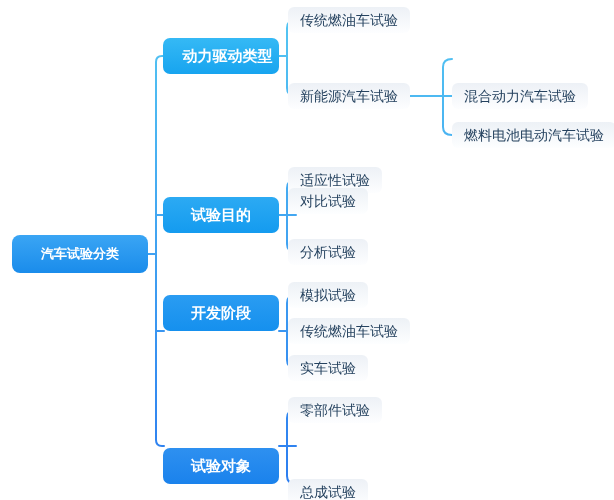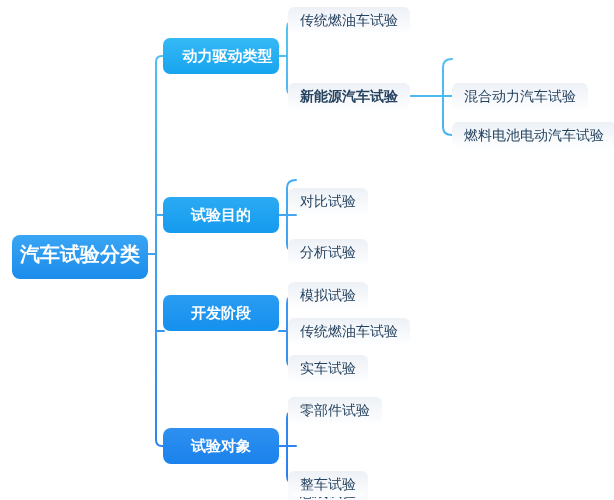--- a/index.html
+++ b/index.html
@@ -3,32 +3,32 @@
 <meta charset="utf-8">
 <style>
   html,body{margin:0;padding:0;background:#ffffff;}
   .canvas{
     position:relative;width:614px;height:500px;background:#ffffff;overflow:hidden;
     font-family:"Liberation Sans",sans-serif;
   }
   .canvas svg{position:absolute;left:0;top:0;z-index:1;}
   .node{position:absolute;z-index:2;box-sizing:border-box;text-align:center;white-space:nowrap;}
   .root{
-    left:12px;top:235px;width:136px;height:44px;line-height:38px;
+    left:12px;top:235px;width:136px;height:38px;line-height:38px;
     background:linear-gradient(180deg,#3aa5f4,#1a8ceb);
-    border-radius:8px;color:#ffffff;font-size:20px;font-weight:bold;
+    border-radius:8px;color:#ffffff;font-size:13px;font-weight:bold;
   }
   .branch{
     left:163px;width:116px;height:36px;line-height:36px;
     border-radius:7px;color:#ffffff;font-size:15px;font-weight:bold;
   }
   .b1{top:38px;background:linear-gradient(180deg,#35b9f5,#17a4ef);padding-left:13px;}
   .b2{top:197px;background:linear-gradient(180deg,#2caaf3,#149bef);}
   .b3{top:295px;background:linear-gradient(180deg,#2a9cf2,#1590ee);}
-  .b4{top:428px;background:linear-gradient(180deg,#2e90f0,#1a82ec);border-radius:8px;}
+  .b4{top:448px;background:linear-gradient(180deg,#2e90f0,#1a82ec);}
   .leaf{
     height:26px;line-height:26px;padding:0 12px;border-radius:6px;
     background:linear-gradient(180deg,#edf1f6,#fdfeff);
     color:#25425f;font-size:14px;font-weight:normal;text-align:left;
   }
   .l2{left:288px;}
   .l3{left:452px;}
 </style>
 </head>
 <body>
@@ -68,29 +68,29 @@
   </svg>
 
   <div class="node root">汽车试验分类</div>
 
   <div class="node branch b1">动力驱动类型</div>
   <div class="node branch b2">试验目的</div>
   <div class="node branch b3">开发阶段</div>
   <div class="node branch b4">试验对象</div>
 
   <div class="node leaf l2" style="top:7px;">传统燃油车试验</div>
-  <div class="node leaf l2" style="top:83px;font-weight:bold;">新能源汽车试验</div>
+  <div class="node leaf l2" style="top:83px;">新能源汽车试验</div>
 
   <div class="node leaf l3" style="top:83px;">混合动力汽车试验</div>
   <div class="node leaf l3" style="top:122px;">燃料电池电动汽车试验</div>
 
+  <div class="node leaf l2" style="top:167px;">适应性试验</div>
   <div class="node leaf l2" style="top:188px;">对比试验</div>
   <div class="node leaf l2" style="top:282px;">模拟试验</div>
 
   <div class="node leaf l2" style="top:239px;">分析试验</div>
   <div class="node leaf l2" style="top:318px;">传统燃油车试验</div>
   <div class="node leaf l2" style="top:355px;">实车试验</div>
 
   <div class="node leaf l2" style="top:397px;">零部件试验</div>
   <div class="node leaf l2" style="top:433px;margin-top:46px;">总成试验</div>
-  <div class="node leaf l2" style="top:471px;">整车试验</div>
 
 </div>
 
 </body></html>

